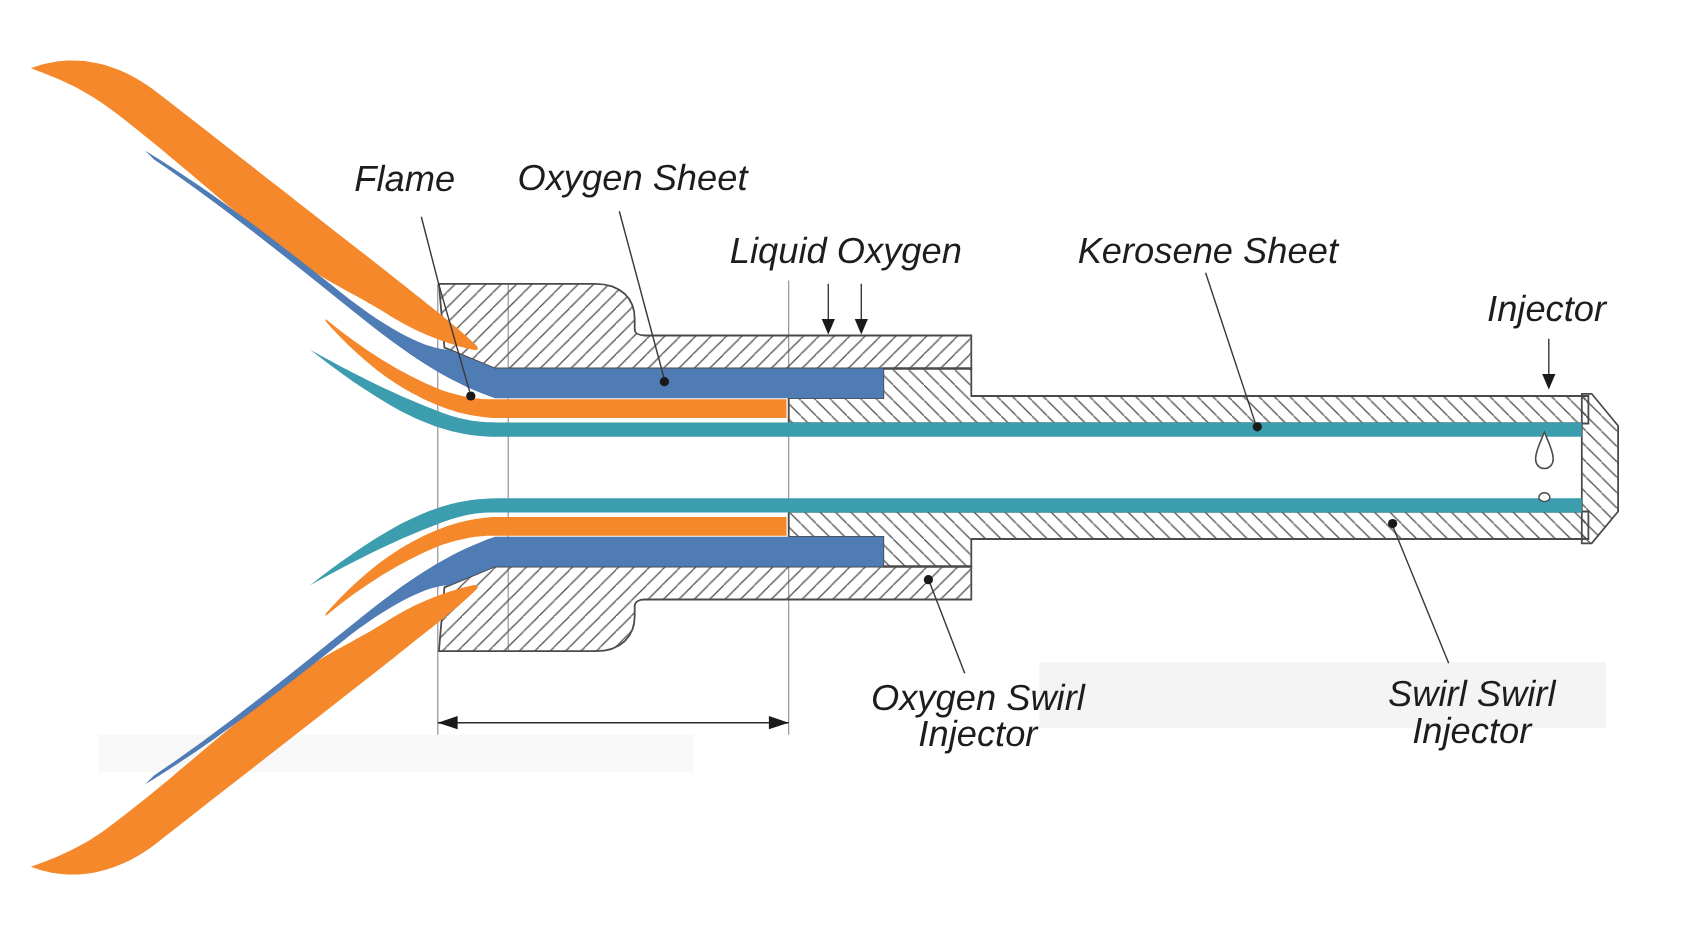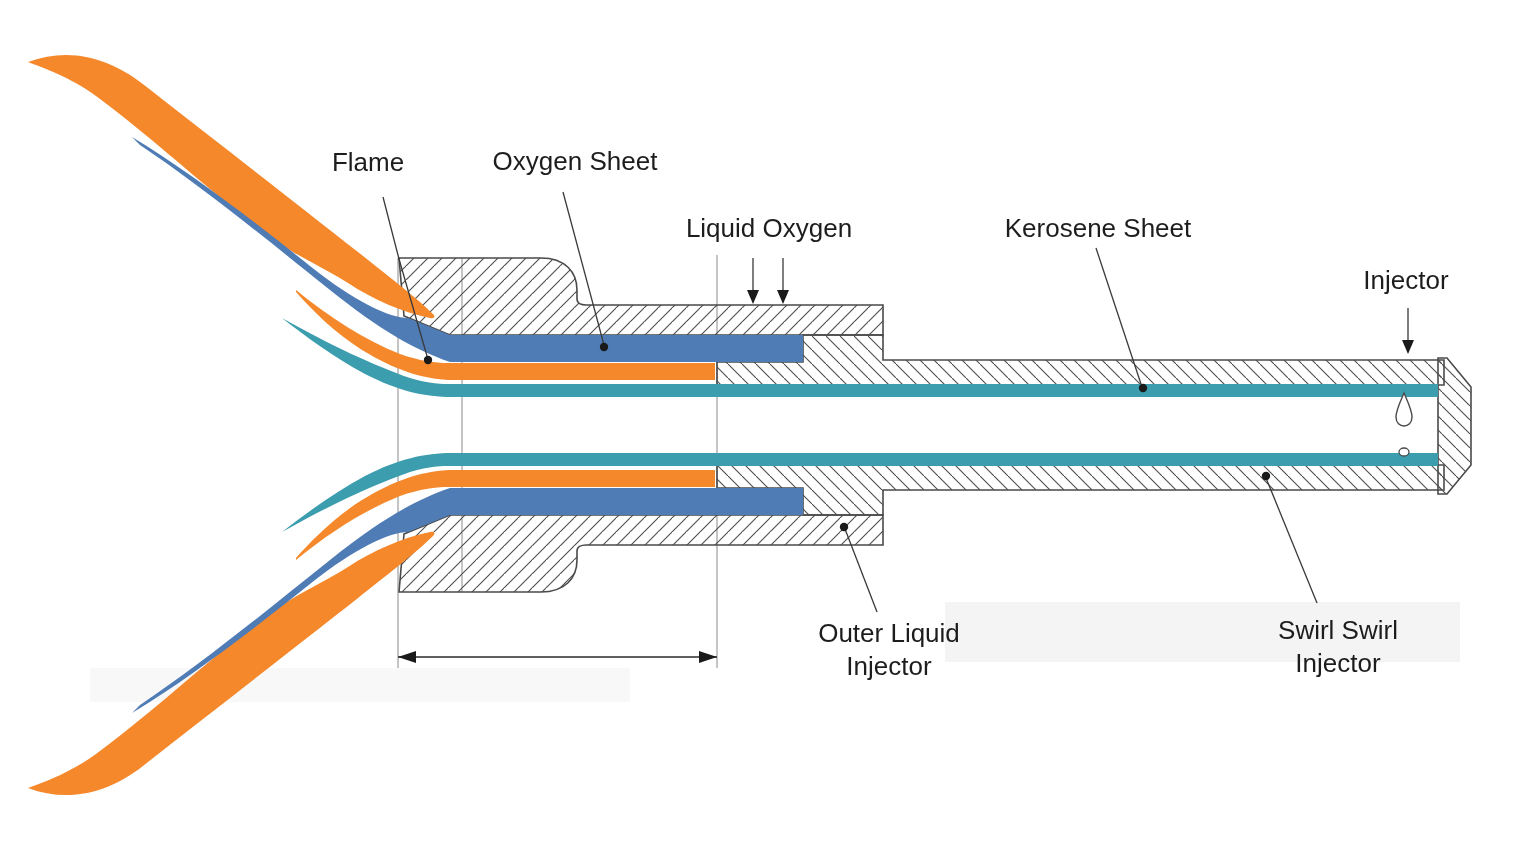--- a/index.html
+++ b/index.html
@@ -1,20 +1,20 @@
 <!DOCTYPE html>
 <html><head>
 <meta charset="utf-8">
 <style>
   html,body{margin:0;padding:0;background:#ffffff;}
   #stage{position:relative;width:1536px;height:864px;background:#ffffff;overflow:hidden;
          font-family:"Liberation Sans", sans-serif;}
   #stage svg{position:absolute;left:0;top:0;}
-  .lbl{position:absolute;transform:translate(-50%,-50%);color:#1d1d1d;font-size:26px;
-       line-height:33px;white-space:nowrap;text-align:center;}
+  .lbl{position:absolute;transform:translate(-50%,-50%);color:#1d1d1d;font-size:33px;
+       line-height:33px;white-space:nowrap;text-align:center;font-style:italic;}
 </style>
 </head>
 <body>
 
 <div id="stage">
 
 <svg width="1536" height="864" viewBox="0 0 1536 864">
   <defs>
 
     <pattern id="hf" width="14" height="14" patternUnits="userSpaceOnUse">
@@ -106,21 +106,21 @@
   </g>
 </svg>
 
 <div class="lbl" style="left:368px;top:162px">Flame</div>
 <div class="lbl" style="left:575px;top:161px">Oxygen Sheet</div>
 <div class="lbl" style="left:1098px;top:228px">Kerosene Sheet</div>
 <div class="lbl" style="left:769px;top:228px">Liquid Oxygen</div>
 <div class="lbl" style="left:1406px;top:280px">Injector</div>
 
 <div class="lbl" style="left:889px;top:650px">
-  <div>Outer Liquid</div>
+  <div>Oxygen Swirl</div>
   <div>Injector</div>
 </div>
 
 <div class="lbl" style="left:1338px;top:647px">
   <div>Swirl Swirl</div>
   <div>Injector</div>
 </div>
 
 </div>
 

